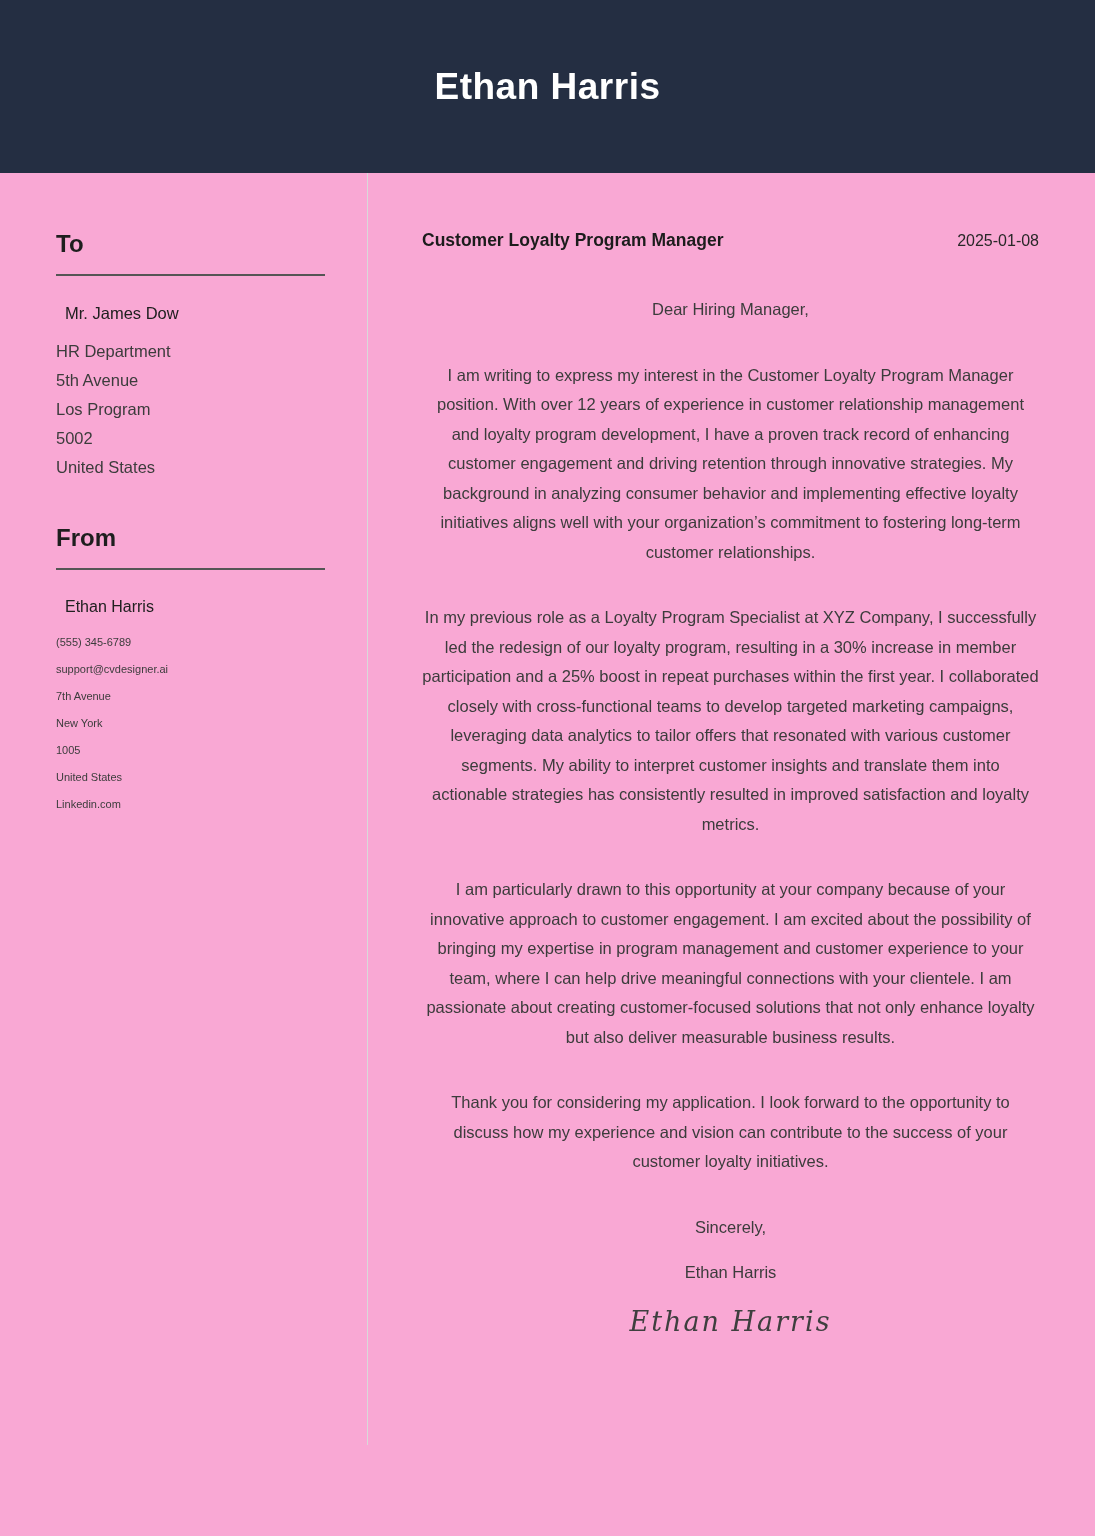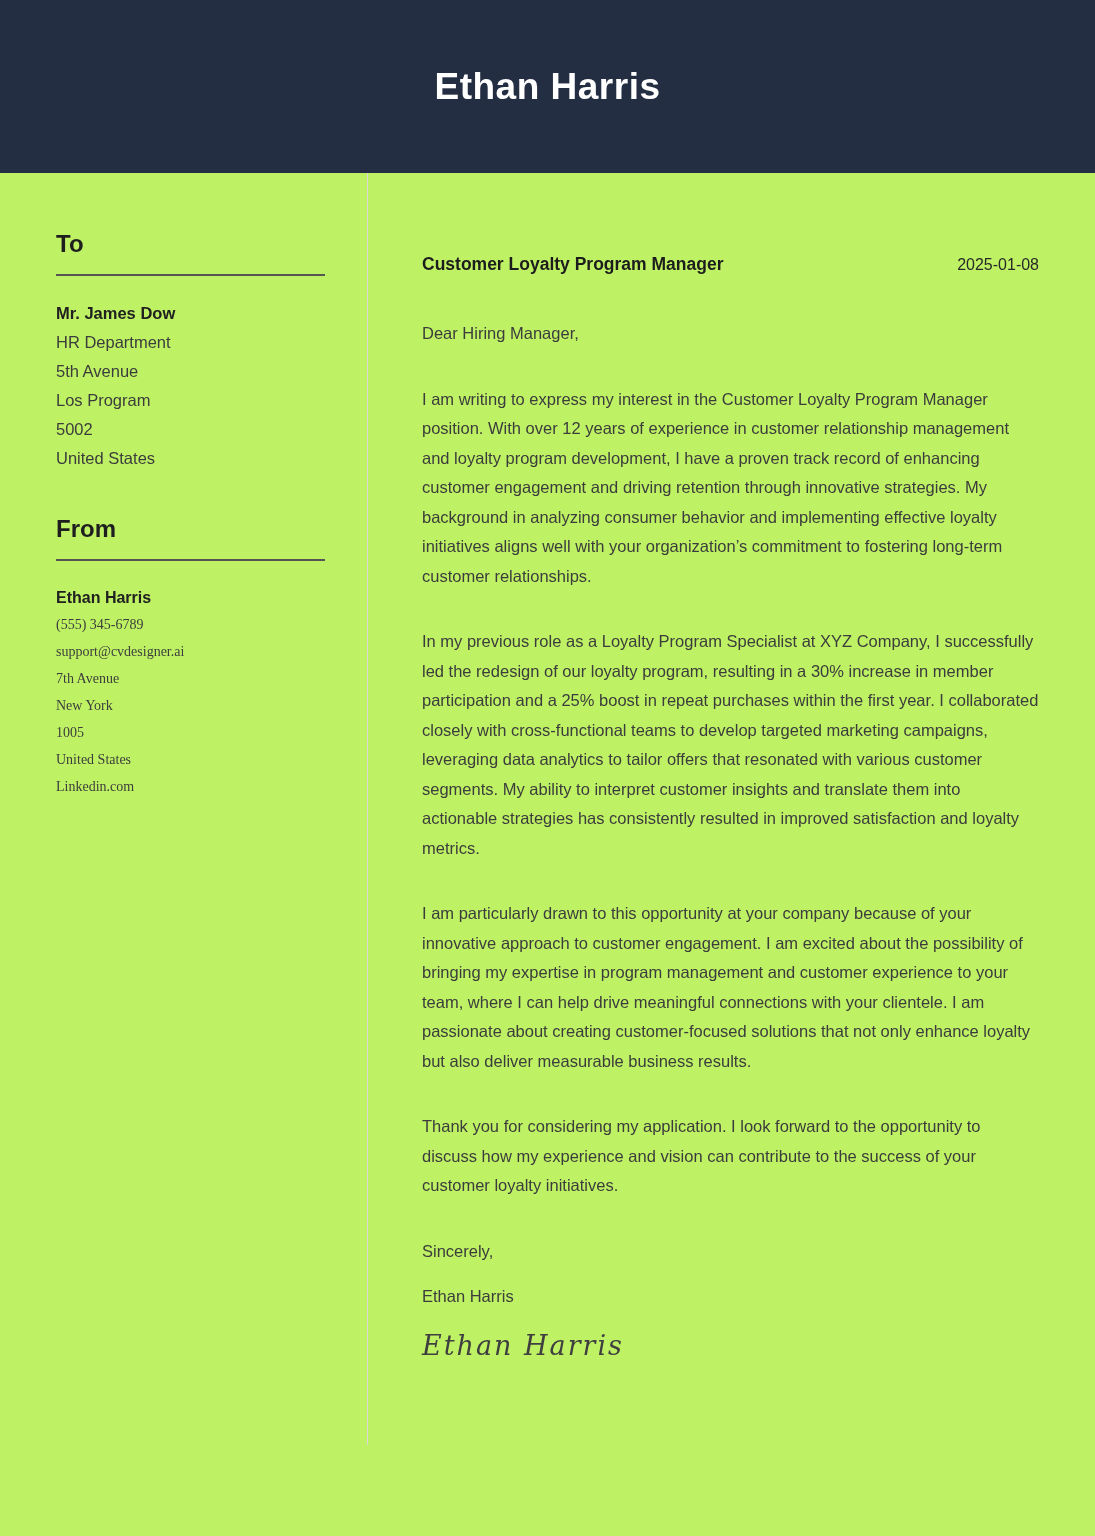--- a/index.html
+++ b/index.html
@@ -5,21 +5,21 @@
   :root {
     --header-bg: #242e42;
     --divider: #d9d9d9;
     --rule: #555555;
     --text: #3c3c3c;
     --text-dark: #1e1e1e;
   }
   * { box-sizing: border-box; }
   html, body { margin: 0; padding: 0; background: #ffffff; }
   body { font-family: "Liberation Sans", "DejaVu Sans", sans-serif; }
-  .page { width: 1095px; height: 1536px; background: #bef264; overflow: hidden; }
+  .page { width: 1095px; height: 1536px; background: #f9a8d4; overflow: hidden; }
 
   .letter-header {
     height: 173px;
     background: var(--header-bg);
     display: flex;
     align-items: center;
     justify-content: center;
   }
   .letter-header h1 {
     margin: 0;
@@ -45,39 +45,40 @@
     margin: 0 0 16px 0;
     font-size: 24px;
     font-weight: 600;
     color: var(--text-dark);
   }
   .rule {
     border-bottom: 2px solid var(--rule);
     margin: 0 0 23px 0;
   }
   .contact-name {
-    margin: 0;
+    margin: 9px;
     font-size: 16.5px;
-    font-weight: 700;
+    font-weight: 400;
     color: #202020;
     line-height: 29px;
   }
   .contact-line {
     margin: 0;
     font-size: 16.5px;
     color: var(--text);
     line-height: 29px;
   }
   .from-section { margin-top: 42px; }
   .from-section .contact-name { font-size: 16px; line-height: 27px; }
-  .from-section .contact-line { font-size: 14px; line-height: 27px; font-family: Liberation Serif, serif; }
+  .from-section .contact-line { font-size: 11px; line-height: 27px; }
 
   .main {
     flex: 1;
-    padding: 81px 56px 0 42px;
+    padding: 57px 56px 0 42px;
+    text-align: center;
   }
   .title-row {
     display: flex;
     justify-content: space-between;
     align-items: baseline;
     margin-bottom: 44px;
   }
   .job-title {
     margin: 0;
     font-size: 17.5px;

